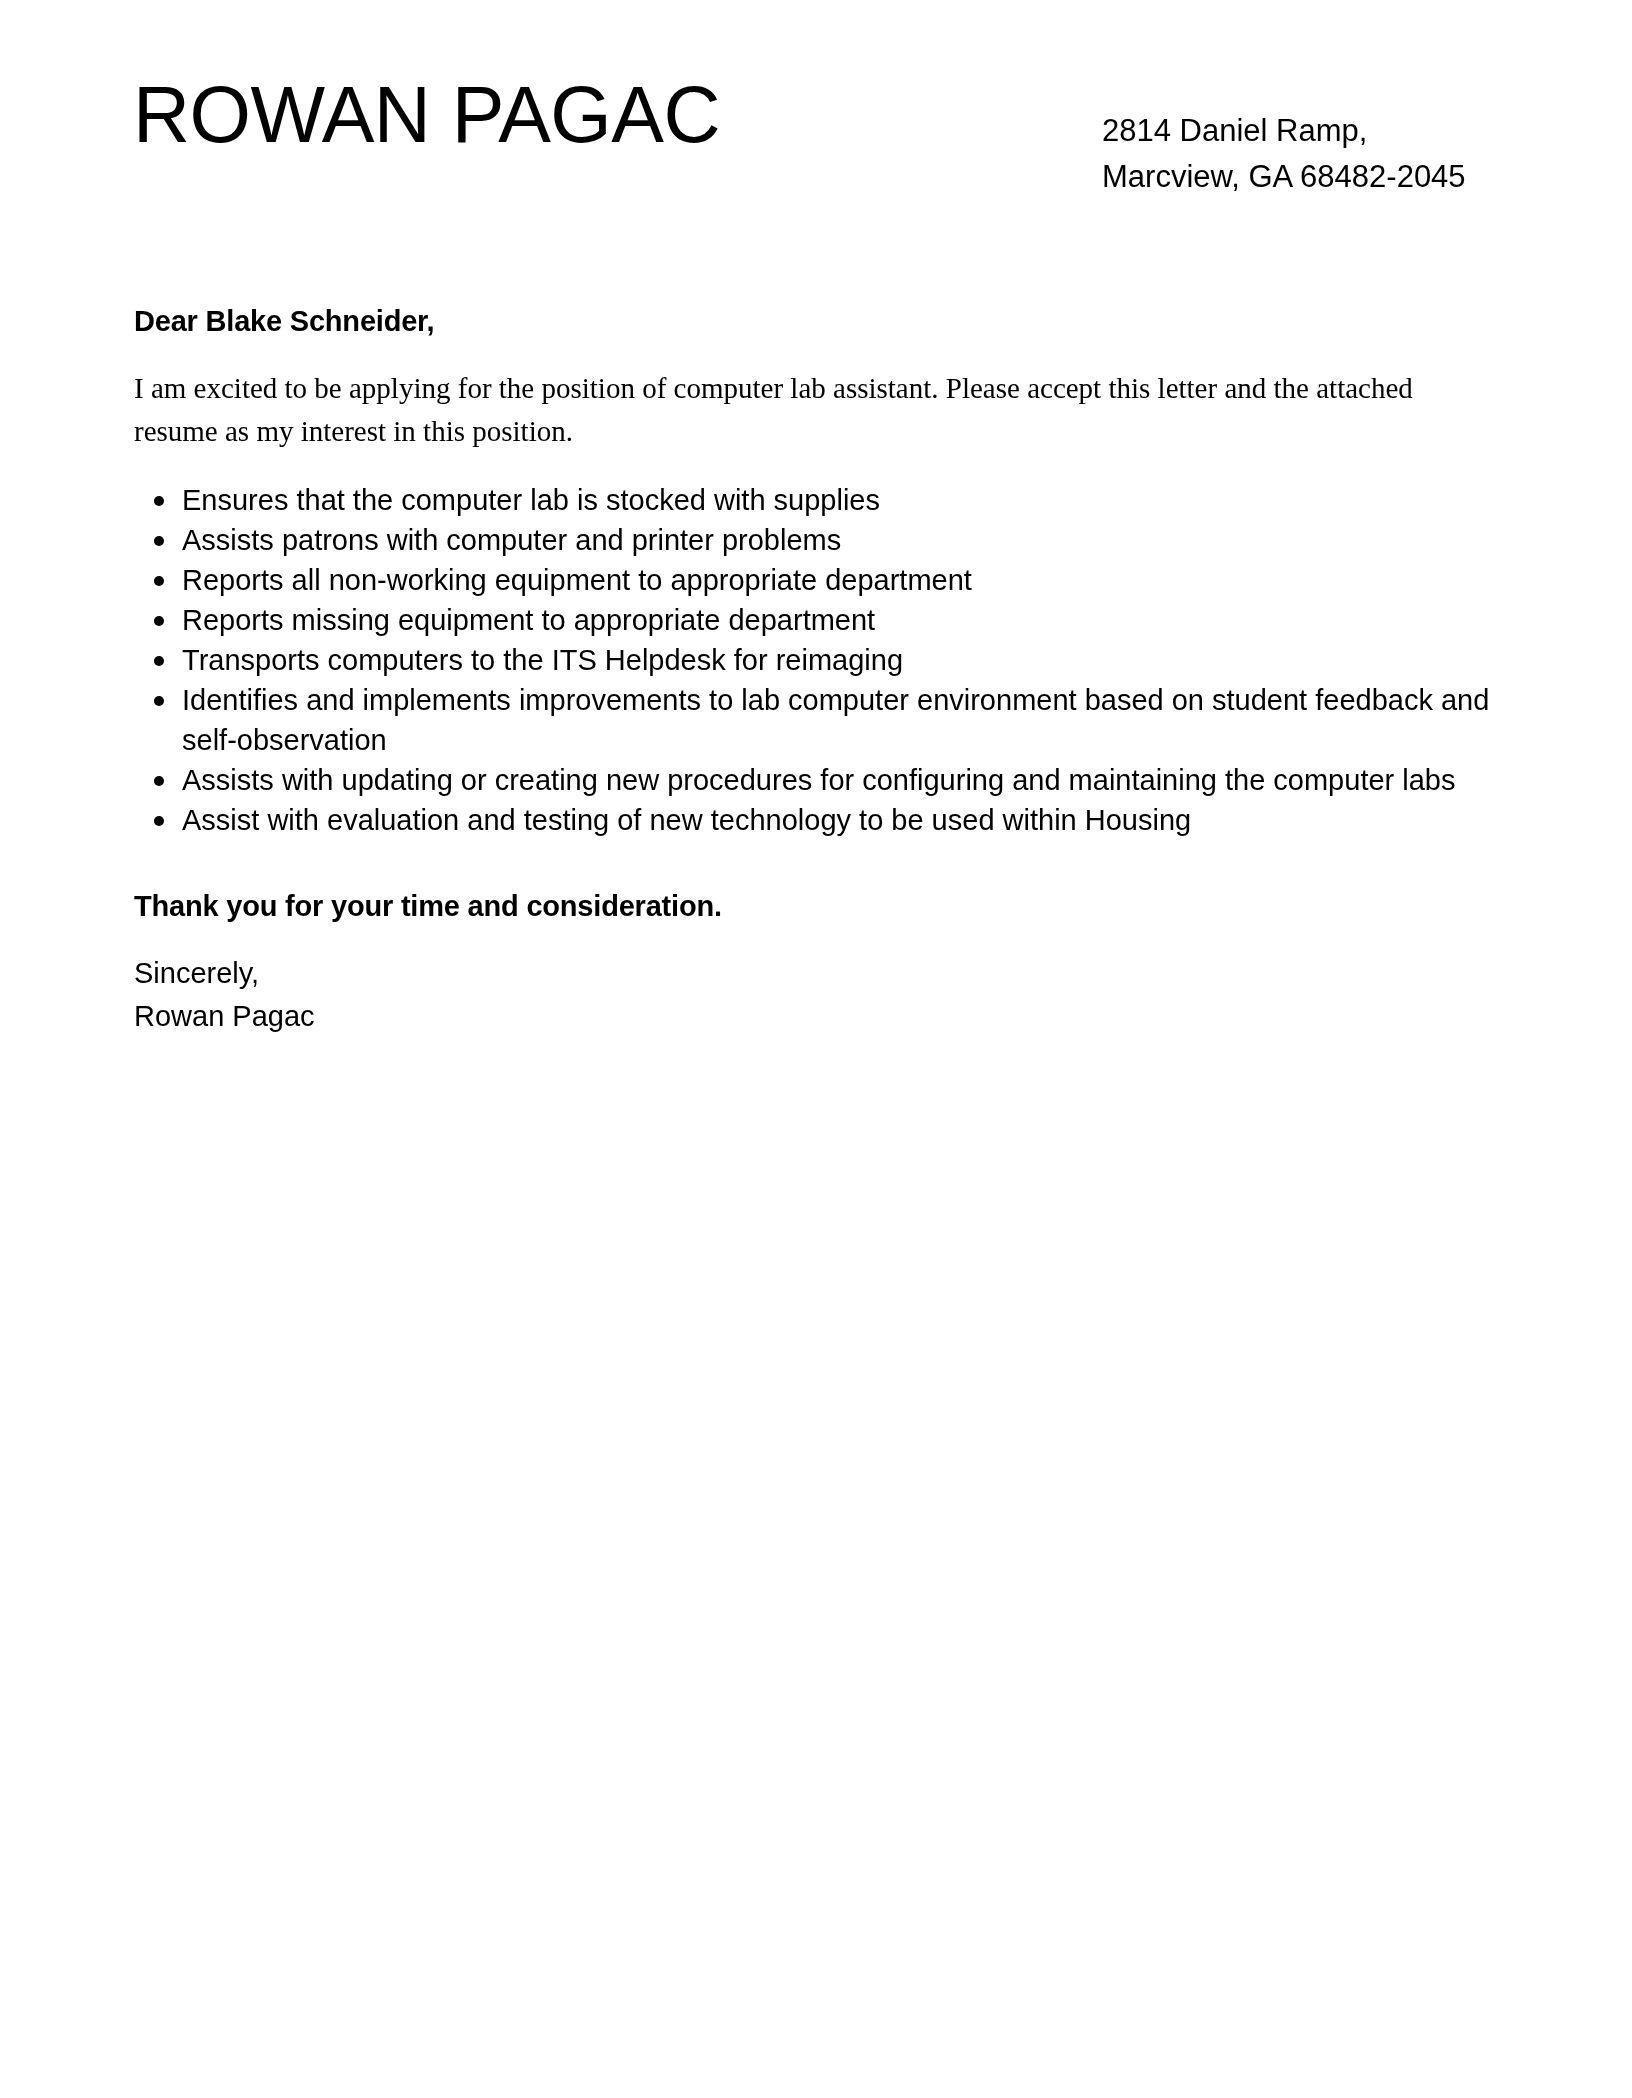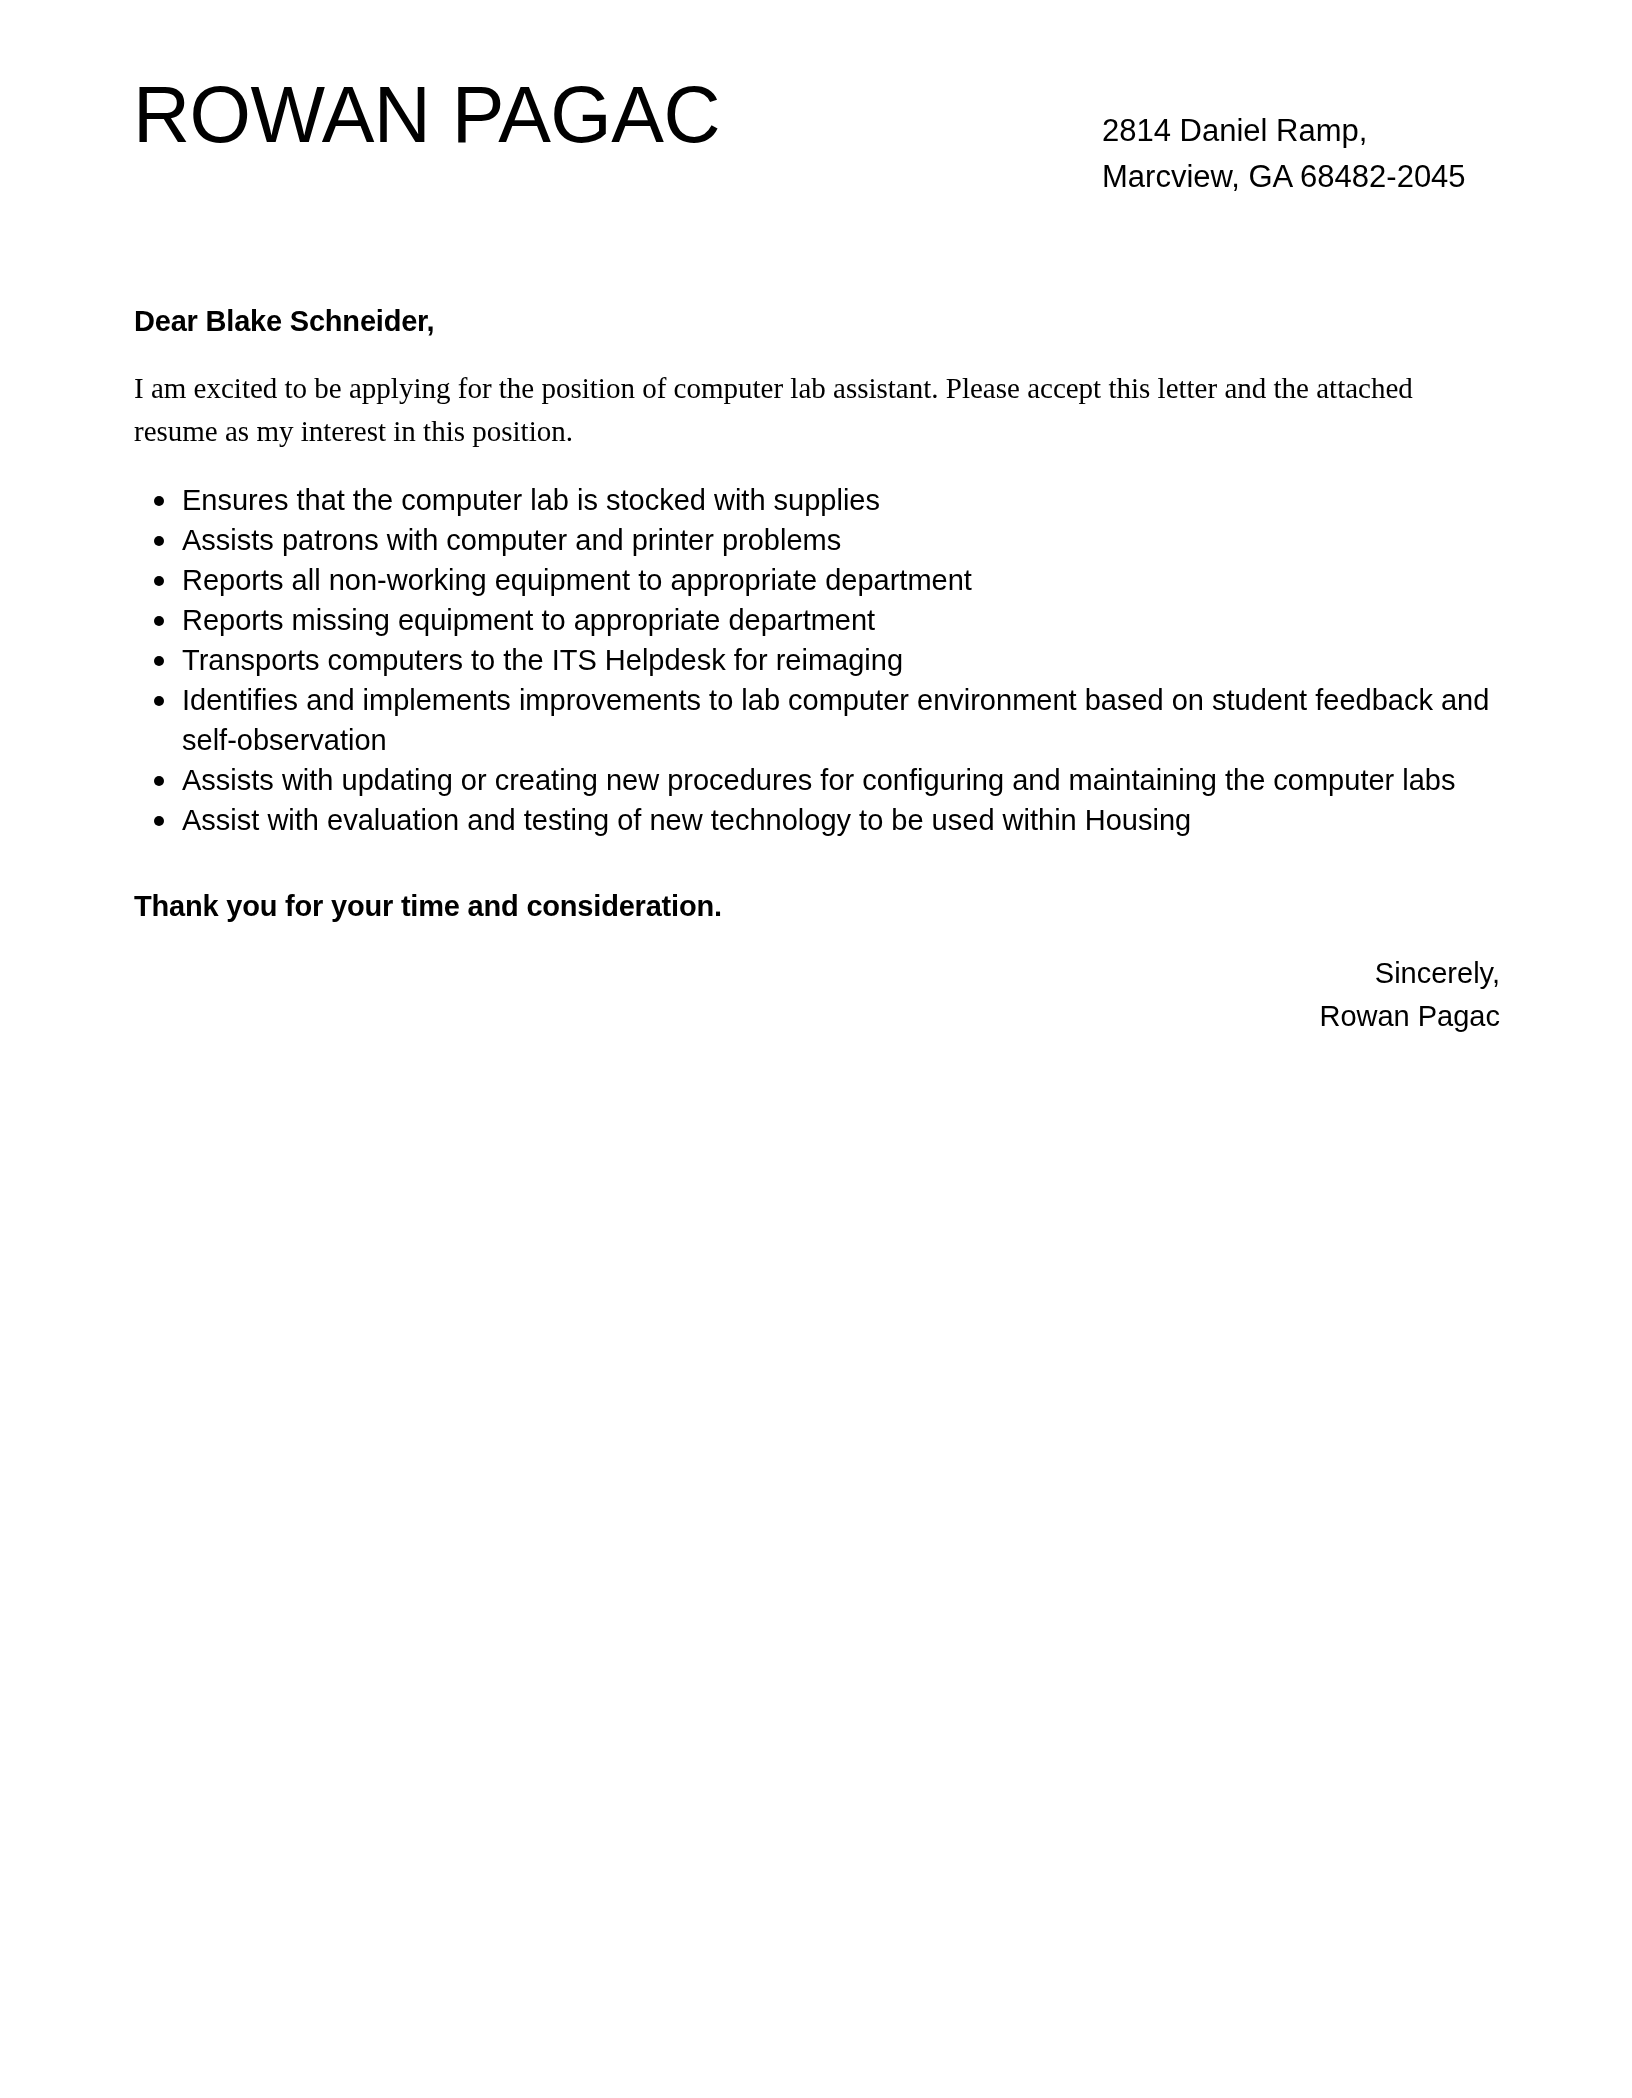--- a/index.html
+++ b/index.html
@@ -81,21 +81,20 @@
       border-radius: 50%;
       background: #000000;
     }
     .thanks {
       margin: 45px 0 0 0;
       font-weight: 700;
       letter-spacing: -0.2px;
     }
     .closing {
       margin: 24px 0 0 0;
-      text-align: right;
     }
   </style>
 </head>
 <body>
 
 <div class="page">
 
   <h1 class="header-name">ROWAN PAGAC</h1>
 
   <div class="header-address">

